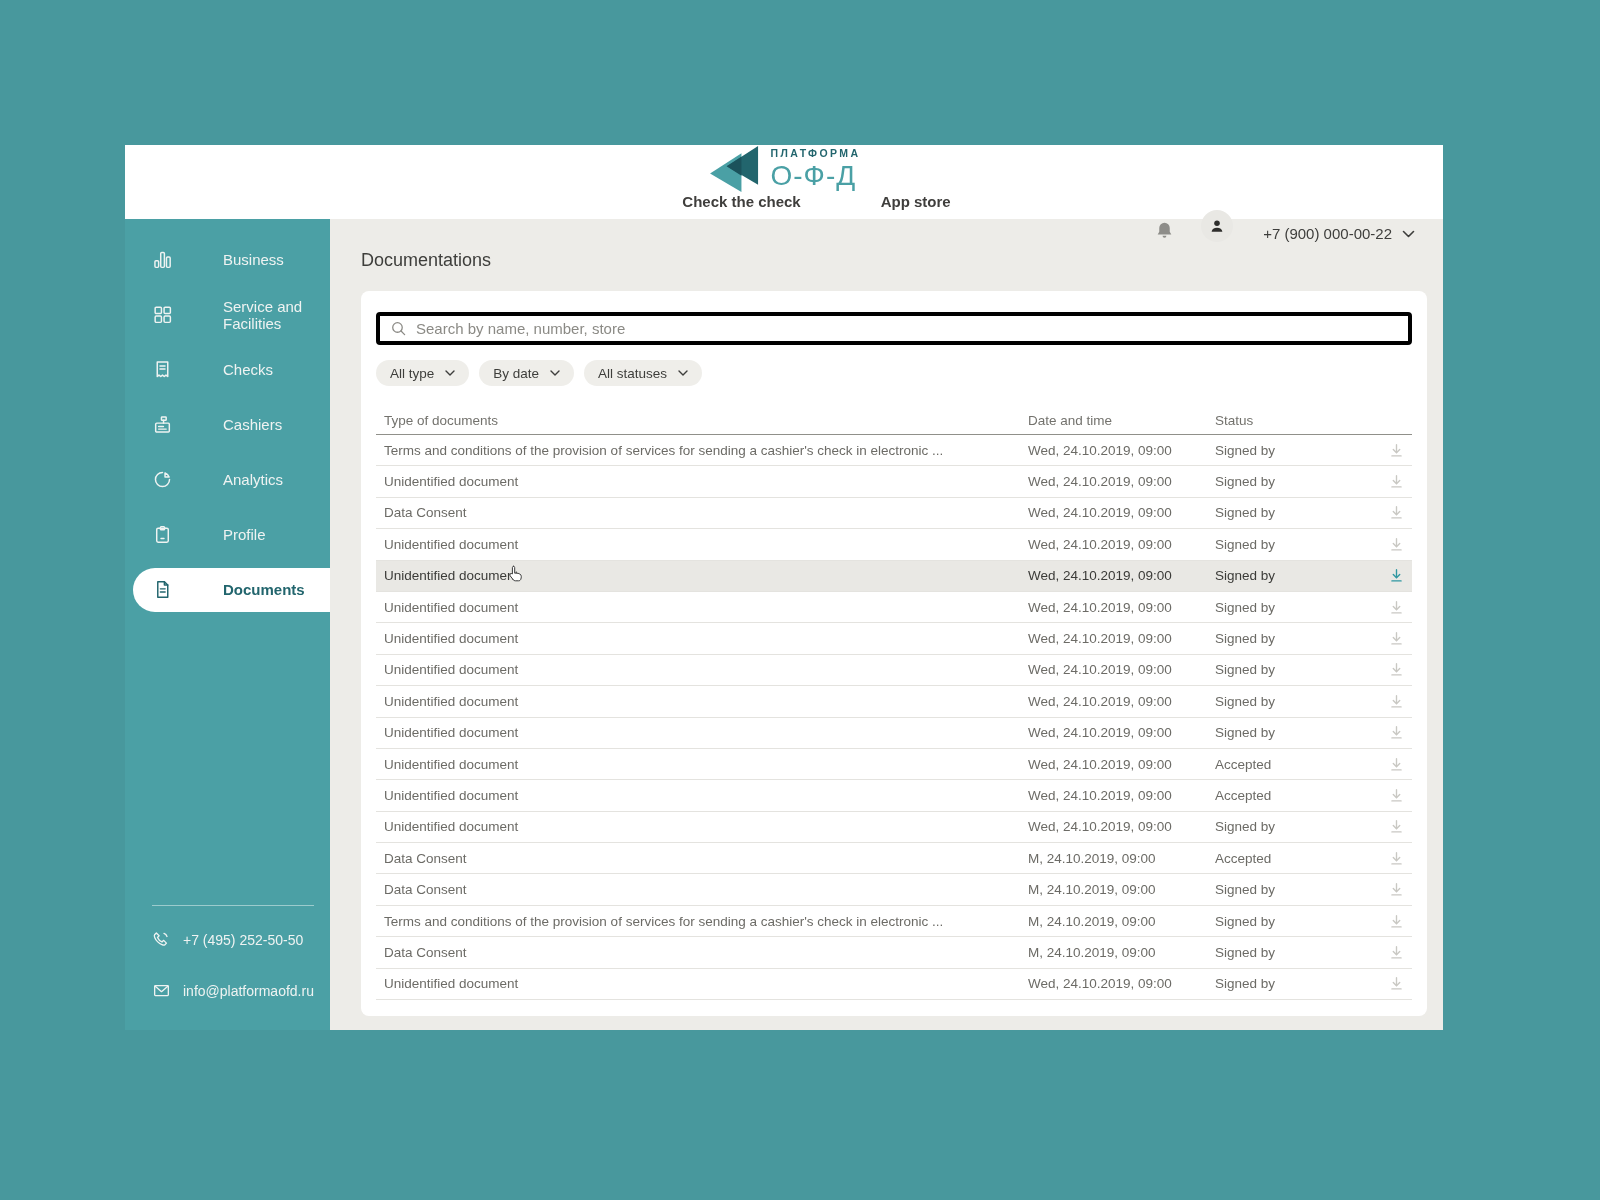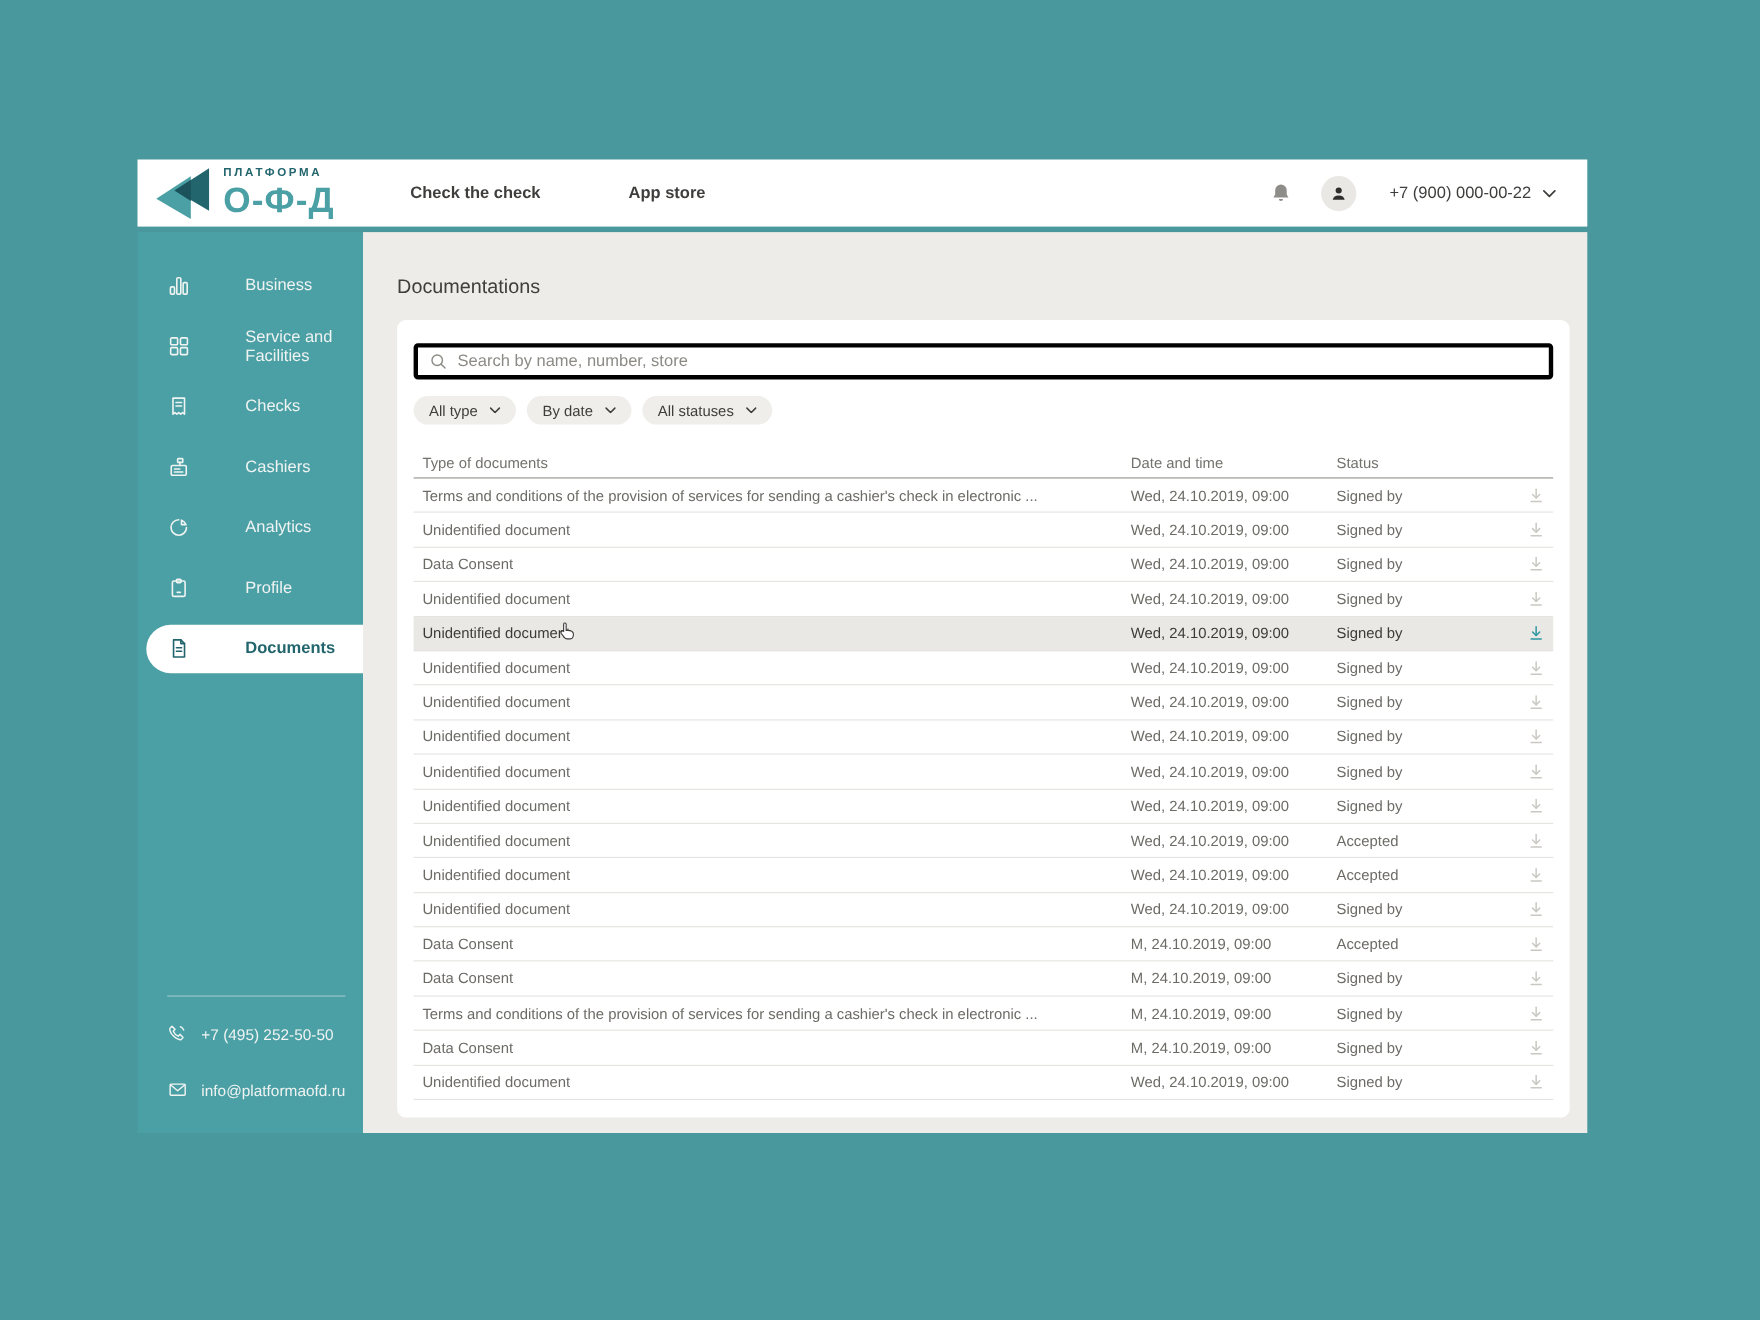--- a/index.html
+++ b/index.html
@@ -7,30 +7,30 @@
   body {
     background:#48989D;
     font-family:"Liberation Sans", sans-serif;
     position:relative;
     overflow:hidden;
   }
   .app { position:absolute; left:125px; top:145px; width:1318px; height:885px; }
 
   
   .header {
-    position:absolute; top:0; left:0; right:0; height:61px;
-    background:#ffffff; display:flex; align-items:center; z-index:2;
+    position:absolute; top:0; left:0; right:0; height:74px;
+    background:#ffffff; display:flex; align-items:center; z-index:2;flex-direction:column;
   }
   .logo { display:flex; align-items:center; gap:9px; padding-left:15px; width:183px; }
   .logo-text { display:flex; flex-direction:column; }
   .logo-line1 { font-size:10.5px; font-weight:bold; letter-spacing:2.4px; color:#22656D; }
-  .logo-line2 { font-size:32px; font-weight:bold; letter-spacing:1px; color:#4AA0A5; margin-top:1px; }
+  .logo-line2 { font-size:28px; font-weight:normal; letter-spacing:1px; color:#4AA0A5; margin-top:1px; }
   .top-nav { display:flex; gap:80px; margin-left:65px; }
   .top-nav .nav-link { font-size:15px; font-weight:bold; color:#3F3E3C; cursor:pointer; }
-  .header-right { margin-left:auto; display:flex; align-items:center; padding-right:28px; }
+  .header-right { margin-left:auto; display:flex; align-items:flex-end; padding-right:28px; }
   .bell { margin-right:26px; cursor:pointer; display:flex; }
   .avatar {
     width:32px; height:32px; border-radius:50%; background:#E9E8E4;
     display:flex; align-items:center; justify-content:center; cursor:pointer; margin-right:30px;
   }
   .account { display:flex; align-items:center; gap:10px; cursor:pointer; }
   .account-phone { font-size:15px; color:#3E3E3C; }
 
   
   .body-row { position:absolute; top:66px; left:0; right:0; bottom:0; display:flex; }

